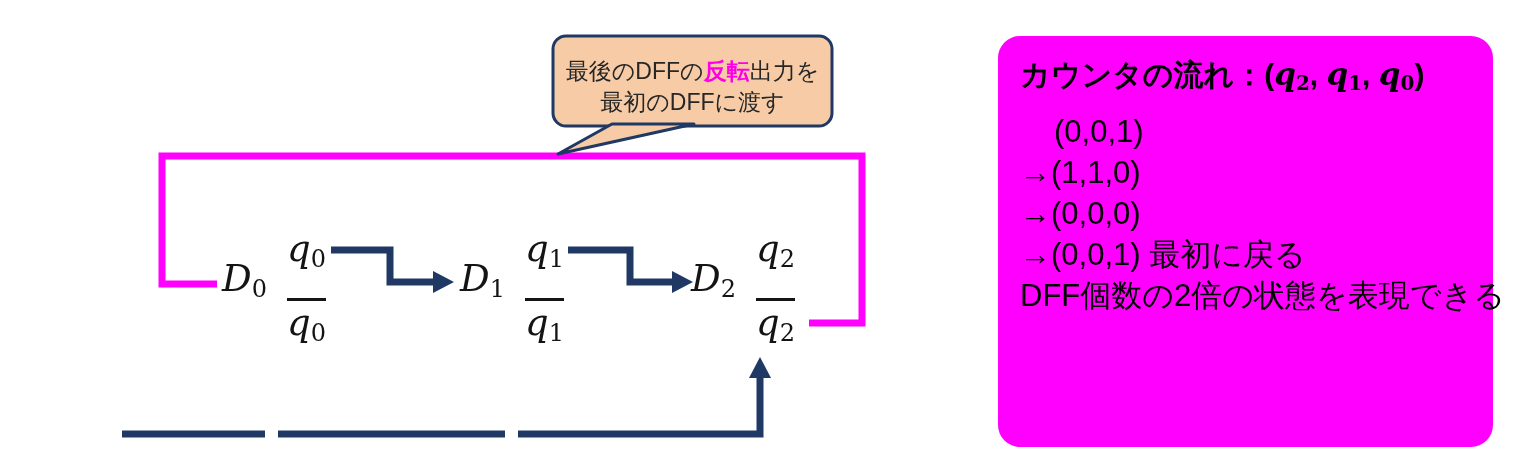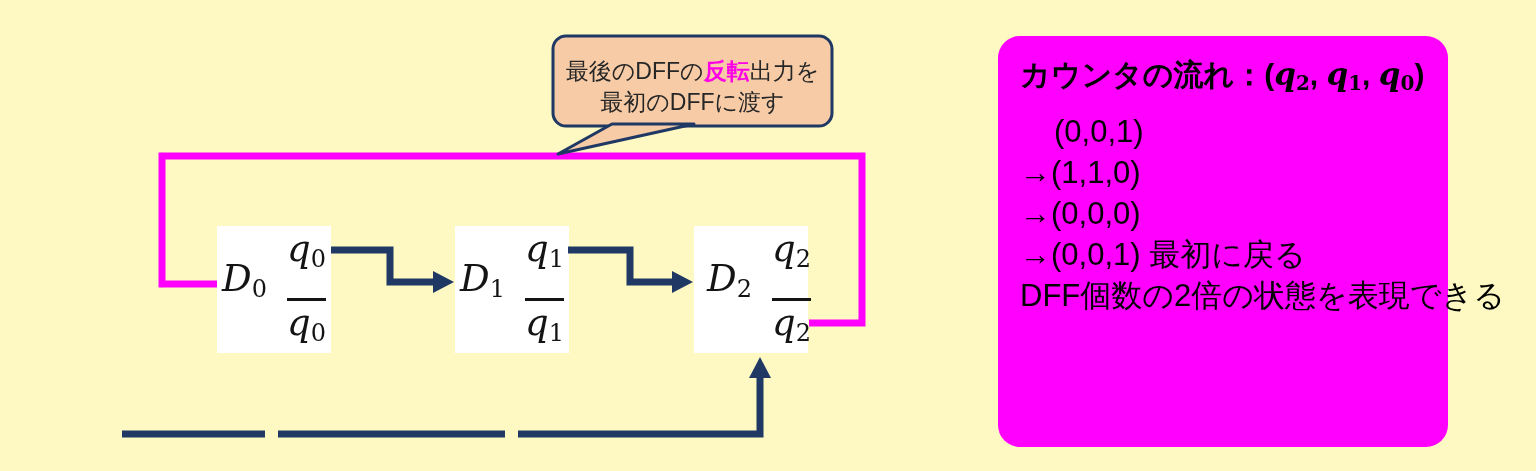--- a/index.html
+++ b/index.html
@@ -1,45 +1,45 @@
 <!DOCTYPE html>
 <html><head>
 <meta charset="utf-8">
 <style>
   html,body{margin:0;padding:0;background:#000;}
   .stage{
     position:relative;width:1536px;height:471px;overflow:hidden;
-    background:#fef9c3;
+    background:#ffffff;
     font-family:"Liberation Sans", sans-serif;
   }
   .stage svg{position:absolute;left:0;top:0;}
 
   
   .callout-text{
     position:absolute;left:553px;top:56px;width:279px;
     text-align:center;color:#262626;
     font-size:23px;line-height:31px;font-weight:500;
   }
   .callout-highlight{color:#ff00e6;font-weight:700;}
 
   
   .dff-labels{position:absolute;width:114px;height:159px;color:#141414;}
   .dff-0{left:217px;top:226px;}
   .dff-1{left:455px;top:226px;}
-  .dff-2{left:702px;top:226px;}
+  .dff-2{left:686px;top:226px;}
   .mvar{font-family:"DejaVu Serif", serif;font-style:italic;}
   .msub{font-family:"DejaVu Serif", serif;font-style:normal;font-size:24px;vertical-align:-6px;line-height:0;}
   .dlabel{position:absolute;left:5px;top:34px;font-size:37px;line-height:1;}
   .qlabel{position:absolute;right:5px;top:4px;font-size:37px;line-height:1;text-align:right;}
   .qbarlabel{position:absolute;right:5px;top:72px;font-size:37px;line-height:1;text-align:right;}
   .overbar{display:inline-block;border-top:3px solid #141414;padding-top:3px;}
 
   
   .panel{
-    position:absolute;left:998px;top:36px;width:450px;height:411px;
+    position:absolute;left:998px;top:36px;width:495px;height:411px;
     box-sizing:border-box;border-radius:22px;
     background:#ff00ff;color:#000;
     padding:18px 8px 0 22px;
   }
   .panel-title{font-size:30px;line-height:40px;font-weight:700;white-space:nowrap;}
   .pvar{font-family:"DejaVu Serif", serif;font-style:italic;font-size:31px;}
   .psub{font-family:"DejaVu Serif", serif;font-size:20px;vertical-align:-5px;line-height:0;}
   .panel-lines{margin-top:16px;}
   .panel-line{font-size:31px;line-height:41px;white-space:nowrap;}
   .panel-line.indent{padding-left:34px;}

